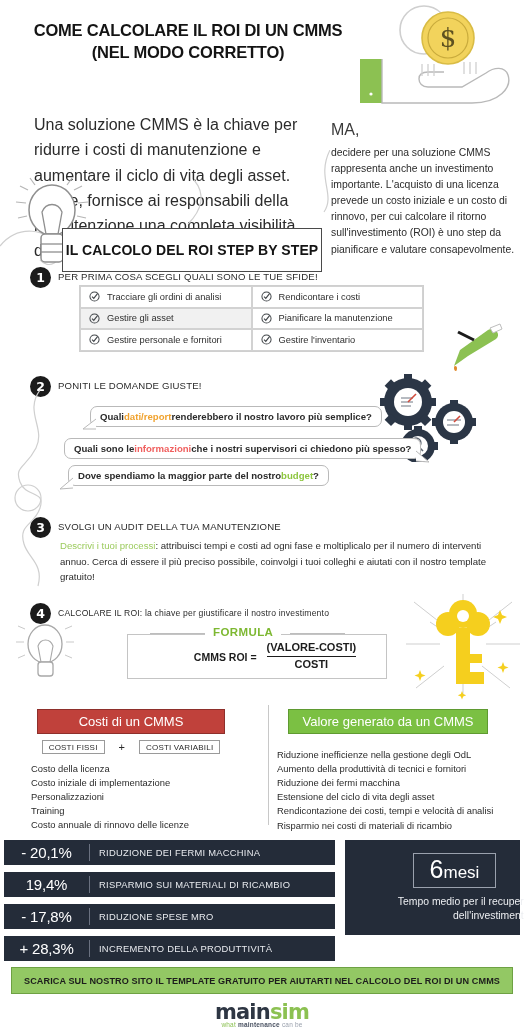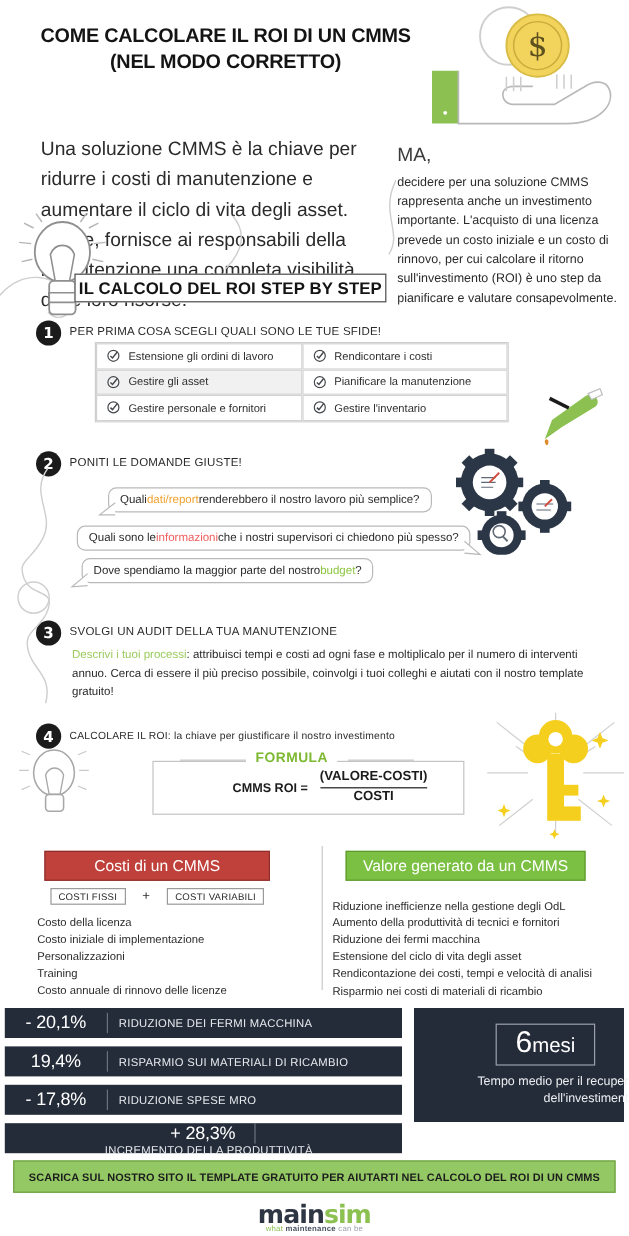--- a/index.html
+++ b/index.html
@@ -33,21 +33,21 @@
     font-size: 10.4px; line-height: 1.55; color: #2b2b2b;
   }
   .ma { font-size: 16px; color: #3b3b3b; display: block; margin-bottom: 2px; }
 
   
   .squiggle { position: absolute; stroke: #c9c9c9; fill: none; stroke-width: 1.1; }
 
   
   .bulb-art { position: absolute; left: 8px; top: 172px; width: 96px; height: 110px; }
   .banner {
-    position: absolute; left: 62px; top: 228px; width: 260px; height: 24px;
+    position: absolute; left: 62px; top: 228px; width: 260px; height: 44px;
     border: 1.2px solid #4a4a4a; background: #ffffff;
     display: flex; align-items: center; justify-content: center;
     font-size: 14px; font-weight: bold; letter-spacing: 0.1px; color: #141414;
   }
 
   
   .step-num {
     position: absolute; width: 21px; height: 21px; border-radius: 50%;
     background: #1b1b1b; color: #fff;
     font-size: 12.5px; font-weight: bold;
@@ -74,21 +74,21 @@
   }
   .check-cell.alt { background: #f1f1f1; }
   .chk { flex: 0 0 auto; width: 11px; height: 11px; display:block; }
 
   
   .bubble {
     position: absolute;
     border: 1px solid #b9b9b9; border-radius: 7px; background: #fff;
     font-size: 9.6px; color: #2b2b2b;
     display: flex; align-items: center;
-    padding: 0 9px; height: 21px; white-space: nowrap;
+    padding: 0 9px; height: 21px; white-space: nowrap; font-weight: bold;
   }
   .bubble .tail {
     position: absolute; width: 14px; height: 14px; overflow: visible;
   }
   .hl-orange { color: #f0a22e; }
   .hl-red    { color: #f0605f; }
   .hl-green  { color: #8dc63f; }
   .hl-blue   { color: #7c7ce8; }
   .hl-lgreen { color: #9ccb5e; }
 
@@ -262,21 +262,21 @@
 
   <div class="step-num" style="left:30px; top:267px;">1</div>
   <div class="step-head" style="left:58px; top:271px;">PER PRIMA COSA SCEGLI QUALI SONO LE TUE SFIDE!</div>
 
   <div class="check-table">
     <div class="check-cell">
       <svg class="chk" viewBox="0 0 12 12">
           <circle cx="6" cy="6" r="5" fill="none" stroke="#44484c" stroke-width="1.1"></circle>
           <path d="M3.3 6.2 L5.2 8 L9.5 2.6" fill="none" stroke="#44484c" stroke-width="1.3"></path>
         </svg>
-      <span>Estensione gli ordini di lavoro</span>
+      <span>Tracciare gli ordini di analisi</span>
     </div>
     <div class="check-cell">
       <svg class="chk" viewBox="0 0 12 12">
           <circle cx="6" cy="6" r="5" fill="none" stroke="#44484c" stroke-width="1.1"></circle>
           <path d="M3.3 6.2 L5.2 8 L9.5 2.6" fill="none" stroke="#44484c" stroke-width="1.3"></path>
         </svg>
       <span>Rendicontare i costi</span>
     </div>
     <div class="check-cell alt">
       <svg class="chk" viewBox="0 0 12 12">
@@ -489,21 +489,21 @@
     <div class="lbl">RIDUZIONE DEI FERMI MACCHINA</div>
   </div>
   <div class="stat" style="top:872px;">
     <div class="num">19,4%</div>
     <div class="lbl">RISPARMIO SUI MATERIALI DI RICAMBIO</div>
   </div>
   <div class="stat" style="top:904px;">
     <div class="num">- 17,8%</div>
     <div class="lbl">RIDUZIONE SPESE MRO</div>
   </div>
-  <div class="stat" style="top:936px;flex-direction:column;">
+  <div class="stat" style="top:936px;">
     <div class="num">+ 28,3%</div>
     <div class="lbl">INCREMENTO DELLA PRODUTTIVITÀ</div>
   </div>
 
   <div class="payback">
     <div class="big">
       <span>6</span><span class="unit">mesi</span>
     </div>
     <div class="sub">Tempo medio per il recupero dell'investimento</div>
   </div>

